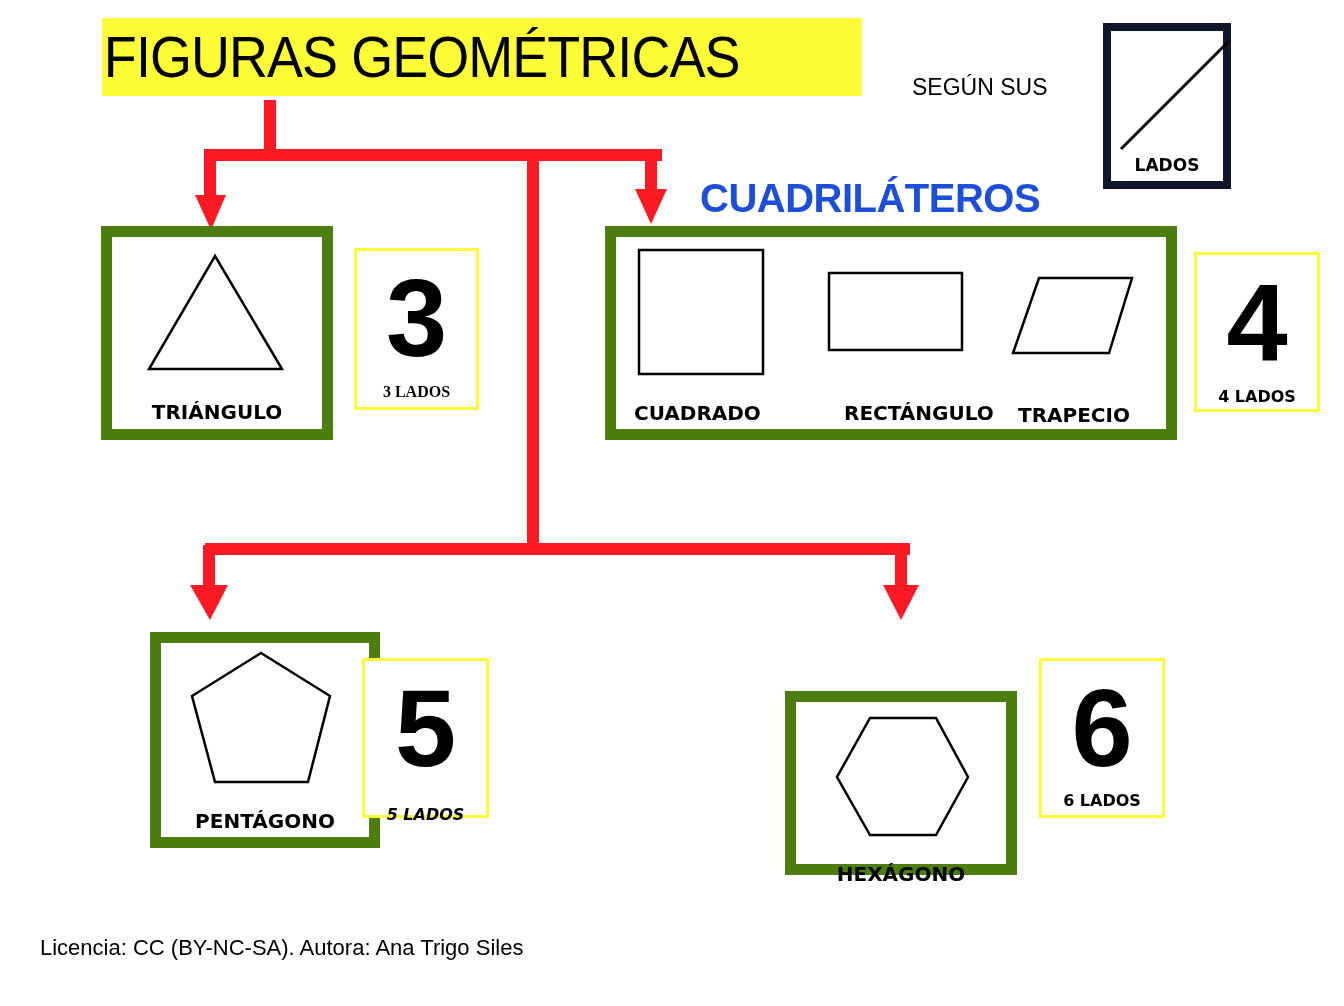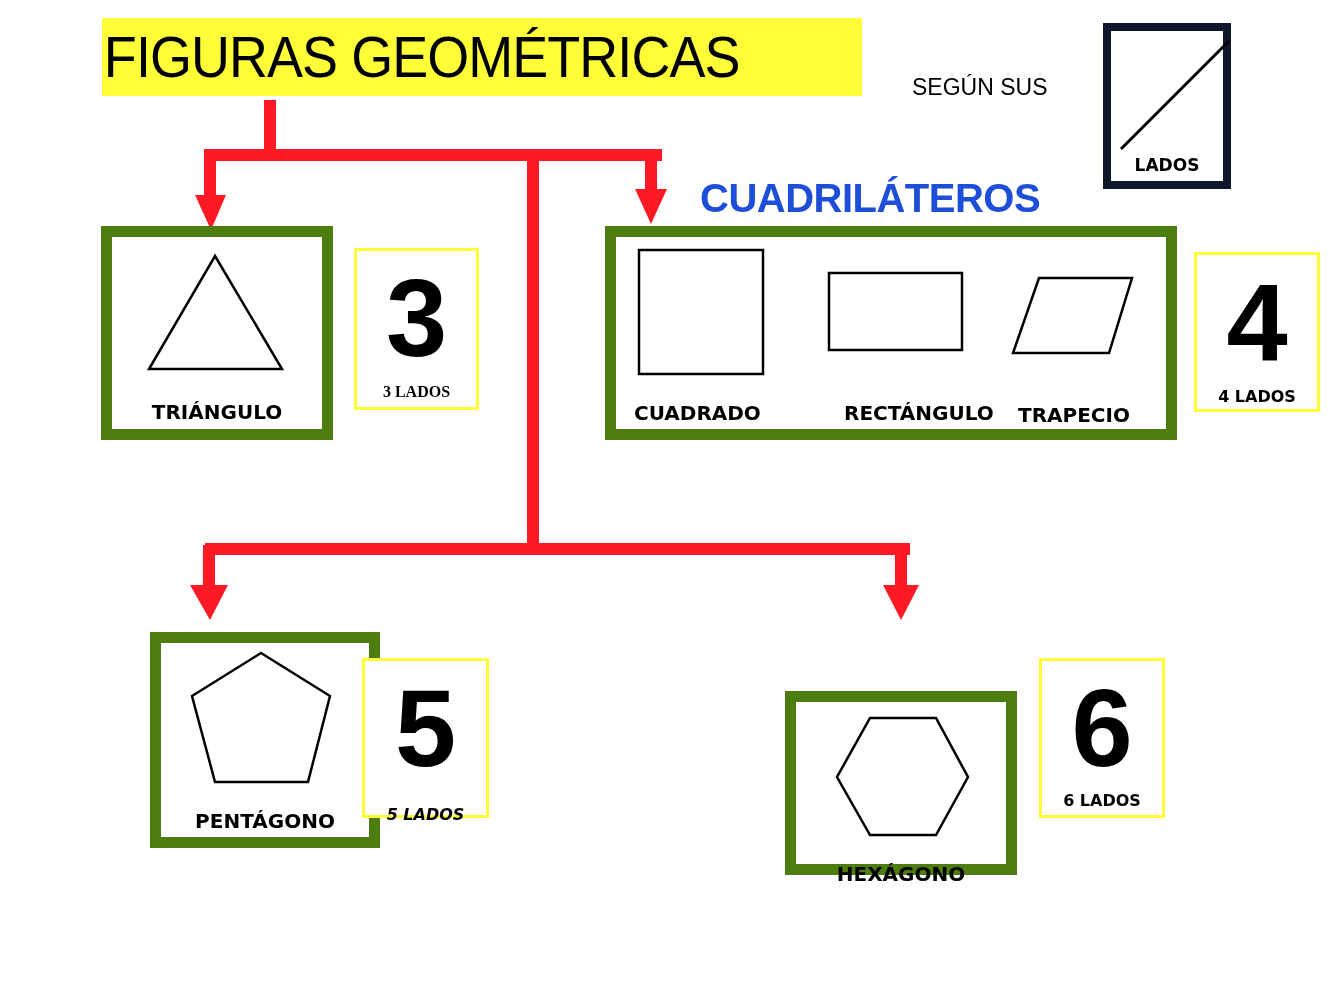--- a/index.html
+++ b/index.html
@@ -108,13 +108,14 @@
     <polygon points="74,16 140,16 172,75 140,133 74,133 41,75" fill="none" stroke="#000" stroke-width="2.5"></polygon>
   </svg>
   <div class="name" style="top:160px;">HEXÁGONO</div>
 </div>
 <div class="abs num-card" style="left:1039px;top:658px;width:126px;height:160px;">
   <div class="num" style="top:12px;">6</div>
   <div class="sub" style="top:130px;">6 LADOS</div>
 </div>
 
 <div class="abs footer">
+  <div>Licencia: CC (BY-NC-SA). Autora: Ana Trigo Siles</div>
 </div>
 
 </body></html>

